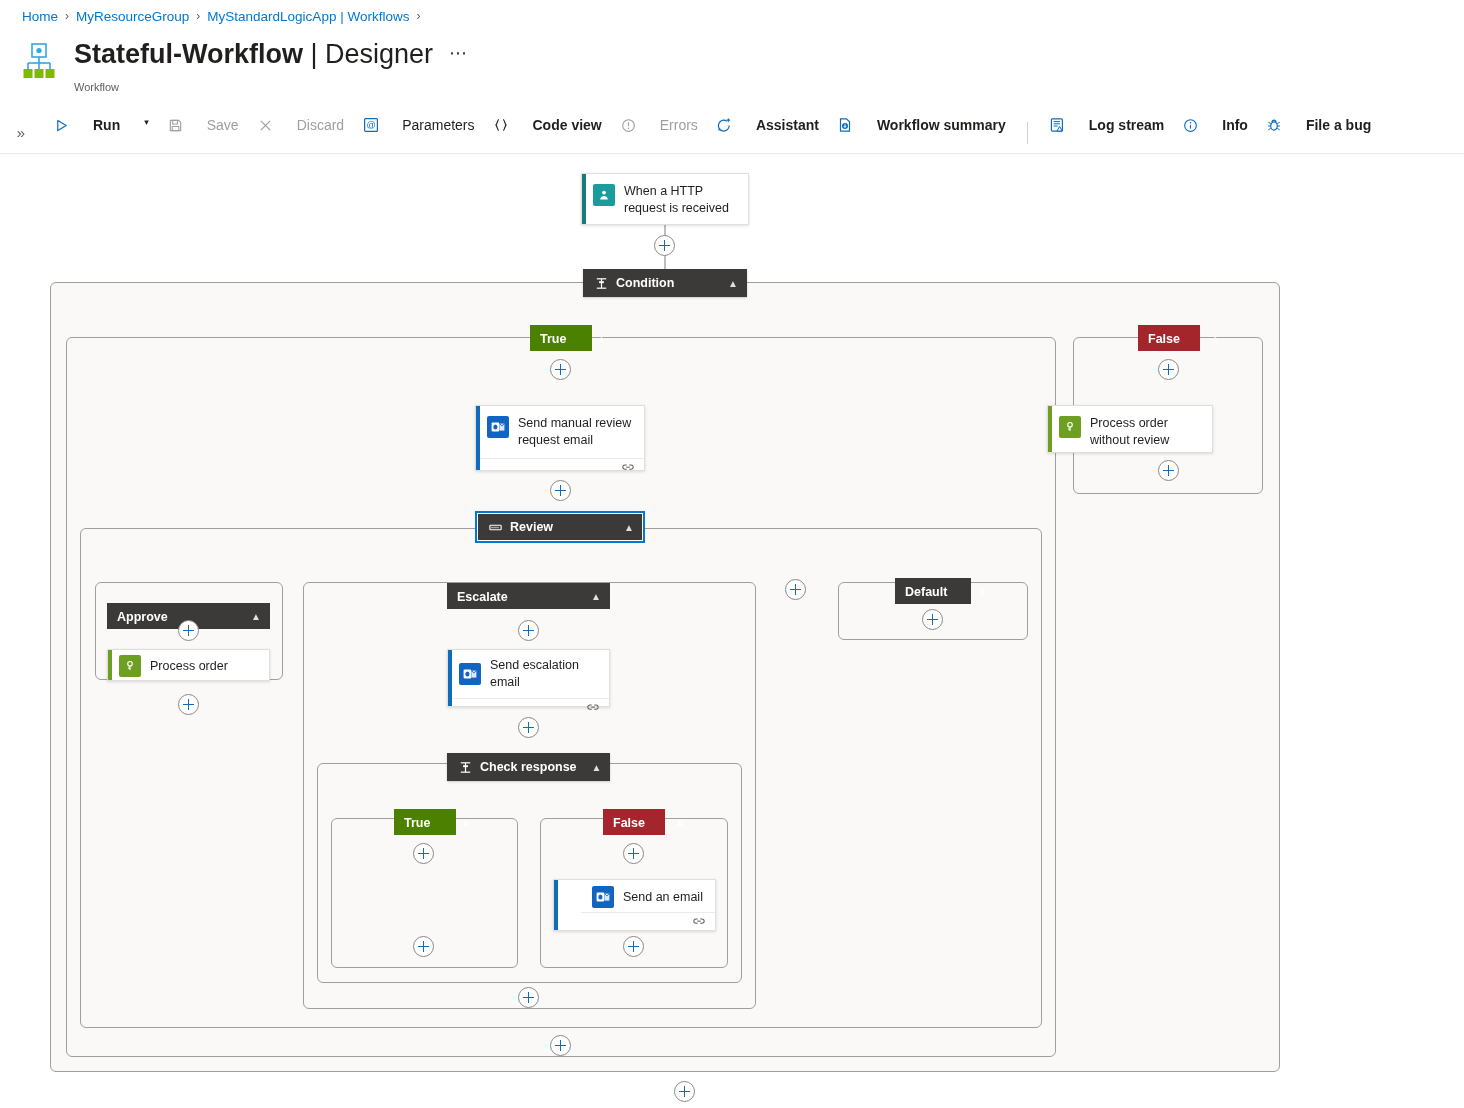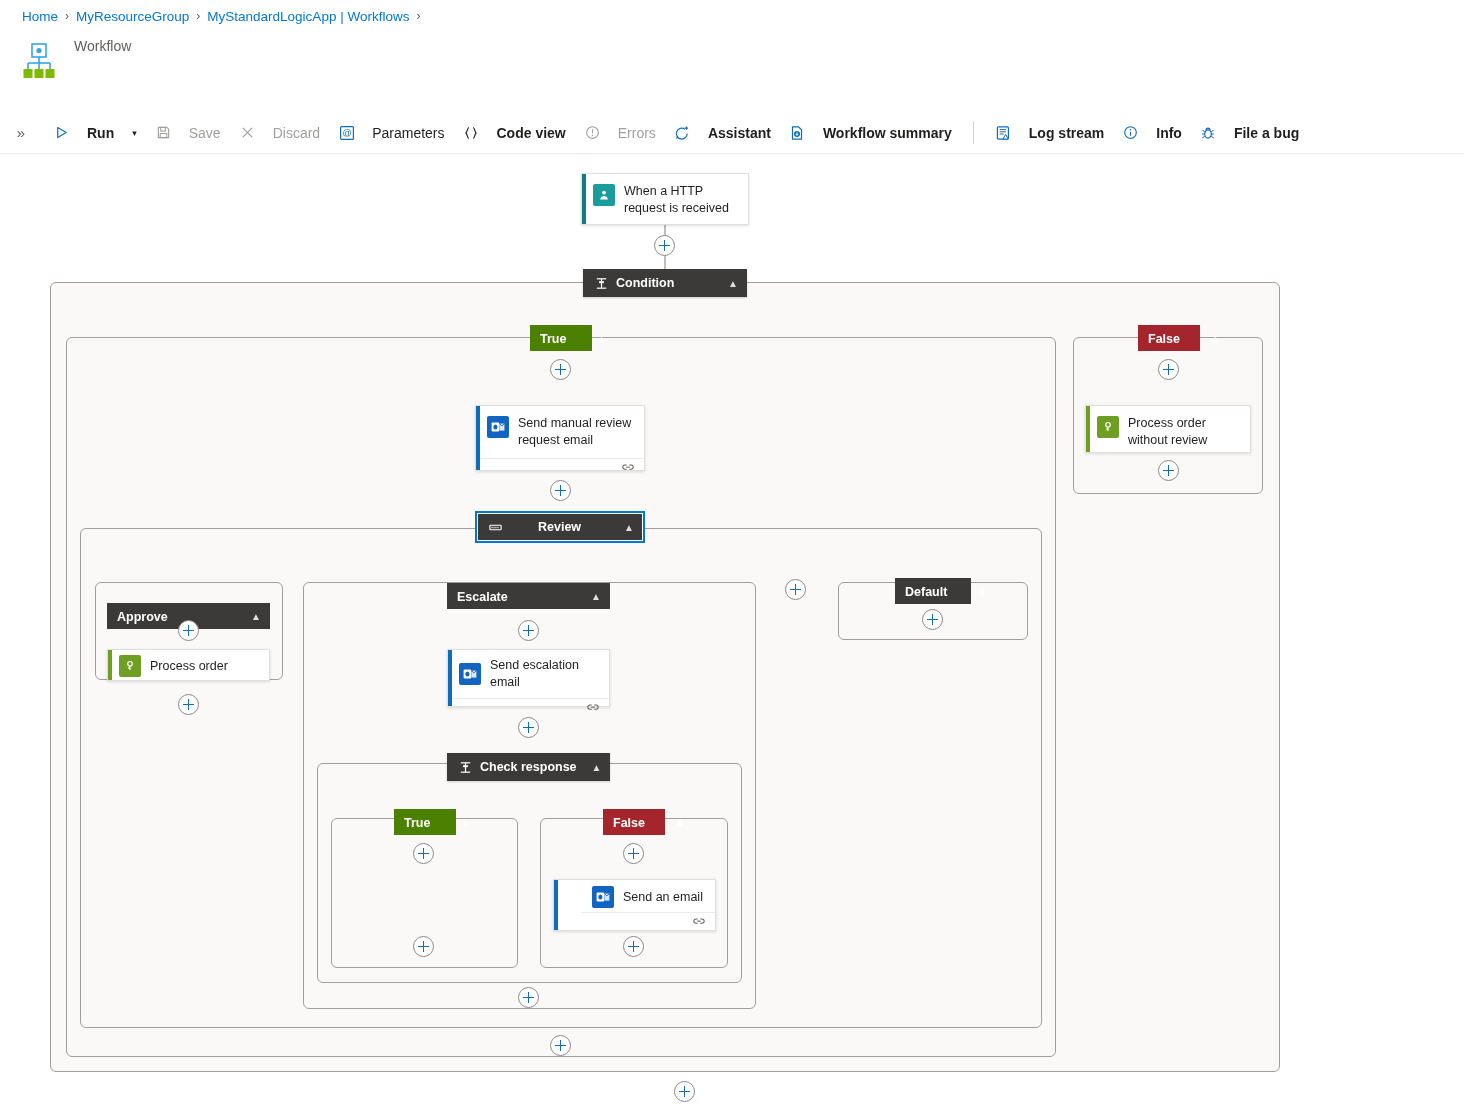--- a/index.html
+++ b/index.html
@@ -36,41 +36,41 @@
     font-size: 27px; color: #201f1e; line-height: 34px;
     white-space: nowrap; font-weight: 400;
   }
   .page-title .bold { font-weight: 600; }
   .title-ellipsis {
     display: inline-block; color: #323130; font-size: 18px;
     margin-left: 16px; vertical-align: 4px; cursor: pointer;
     letter-spacing: 1px;
   }
   .page-subtitle {
-    font-size: 14px; color: #605e5c; margin-top: 2px;
+    font-size: 11px; color: #605e5c; margin-top: 10px;
   }
 
   
   .toolbar {
     position: absolute; left: 0; top: 112px;
     width: 1464px; height: 42px;
     display: flex; align-items: center;
     border-bottom: 1px solid #edebe9;
     padding-left: 8px;
   }
   .tb-expand {
     width: 26px; height: 30px; display: flex;
     align-items: center; justify-content: center;
     color: #605e5c; font-size: 15px; cursor: pointer;
     margin-right: 10px;
   }
   .tb-btn {
-    display: flex; align-items: center; height: 32px;
+    display: flex; align-items: flex-start; height: 32px;
     padding: 0 9px; color: #201f1e; font-size: 14px;
-    cursor: pointer; white-space: nowrap; gap: 17px;
+    cursor: pointer; white-space: nowrap; gap: 23px;
     border-radius: 2px;
   }
   .tb-btn.disabled { color: #a19f9d; cursor: default; }
   .tb-ico {
     width: 17px; height: 17px; flex: none;
     display: flex; align-items: center; justify-content: center;
   }
   .tb-caret { font-size: 9px; color: #201f1e; margin-left: 1px; }
   .tb-sep {
     width: 1px; height: 22px; background: #d2d0ce; margin: 0 12px;
@@ -133,21 +133,20 @@
     background: #3b3a39;
     color: #ffffff;
     display: flex; align-items: center;
     padding: 0 9px 0 11px; gap: 7px;
     height: 28px; cursor: pointer;
     box-shadow: 0 1px 2px rgba(0,0,0,0.18);
   }
   .op-head.selected {
     outline: 2px solid #0078d4; outline-offset: 0px;
     box-shadow: 0 0 0 1px #ffffff inset;
-    text-align: center;
   }
   .op-title {
     font-size: 12.5px; font-weight: 700; white-space: nowrap;
     flex: 1;
   }
   .op-chevron {
     font-size: 10px; color: #e1dfdd; margin-left: 8px;
   }
   .op-glyph { width: 15px; height: 15px; flex: none; }
 
@@ -199,20 +198,23 @@
       <line x1="6" y1="23" x2="28" y2="23" stroke="#31a8e0" stroke-width="1.6"></line>
       <line x1="6" y1="23" x2="6" y2="29" stroke="#31a8e0" stroke-width="1.6"></line>
       <line x1="17" y1="23" x2="17" y2="29" stroke="#31a8e0" stroke-width="1.6"></line>
       <line x1="28" y1="23" x2="28" y2="29" stroke="#31a8e0" stroke-width="1.6"></line>
       <rect x="1.5" y="29" width="9" height="9" fill="#7fba00"></rect>
       <rect x="12.5" y="29" width="9" height="9" fill="#7fba00"></rect>
       <rect x="23.5" y="29" width="9" height="9" fill="#7fba00"></rect>
     </svg>
   </span>
   <div class="title-text">
+    <div class="page-title">
+      <span class="bold">Stateful-Workflow</span><span> | Designer</span><span class="title-ellipsis">⋯</span>
+    </div>
     <div class="page-subtitle">Workflow</div>
   </div>
 </div>
 
 <div class="toolbar">
   <div class="tb-expand">»</div>
 
   <div class="tb-btn">
     <span class="tb-ico">
       <svg width="15" height="15" viewBox="0 0 16 16">
@@ -461,21 +463,21 @@
             <path d="M6.5 3.2h-2a2.4 2.4 0 1 0 0 4.8h2" fill="none" stroke="#605e5c" stroke-width="1.2"></path>
             <path d="M9.5 3.2h2a2.4 2.4 0 1 1 0 4.8h-2" fill="none" stroke="#605e5c" stroke-width="1.2"></path>
             <line x1="6" y1="5.6" x2="10" y2="5.6" stroke="#605e5c" stroke-width="1.2"></line>
           </svg>
       </span>
     </div>
   </div>
 
   <div class="plus" style="left:550px; top:325px;"></div>
 
-  <div class="card" style="left:1085px; top:250px; width:166px; height:48px;">
+  <div class="card" style="left:1047px; top:250px; width:166px; height:48px;">
     <span class="card-rail" style="background:#6e9f23"></span>
     <div class="card-body">
       <span class="card-ico" style="background:#6e9f23">
         <svg width="14" height="14" viewBox="0 0 16 16">
             <circle cx="8" cy="5.4" r="2.6" fill="none" stroke="#fff" stroke-width="1.3"></circle>
             <line x1="8" y1="8" x2="8" y2="12.6" stroke="#fff" stroke-width="1.3"></line>
             <line x1="5.9" y1="10.4" x2="8" y2="10.4" stroke="#fff" stroke-width="1.3"></line>
           </svg>
       </span>
       <span class="card-label">Process order without review</span>

